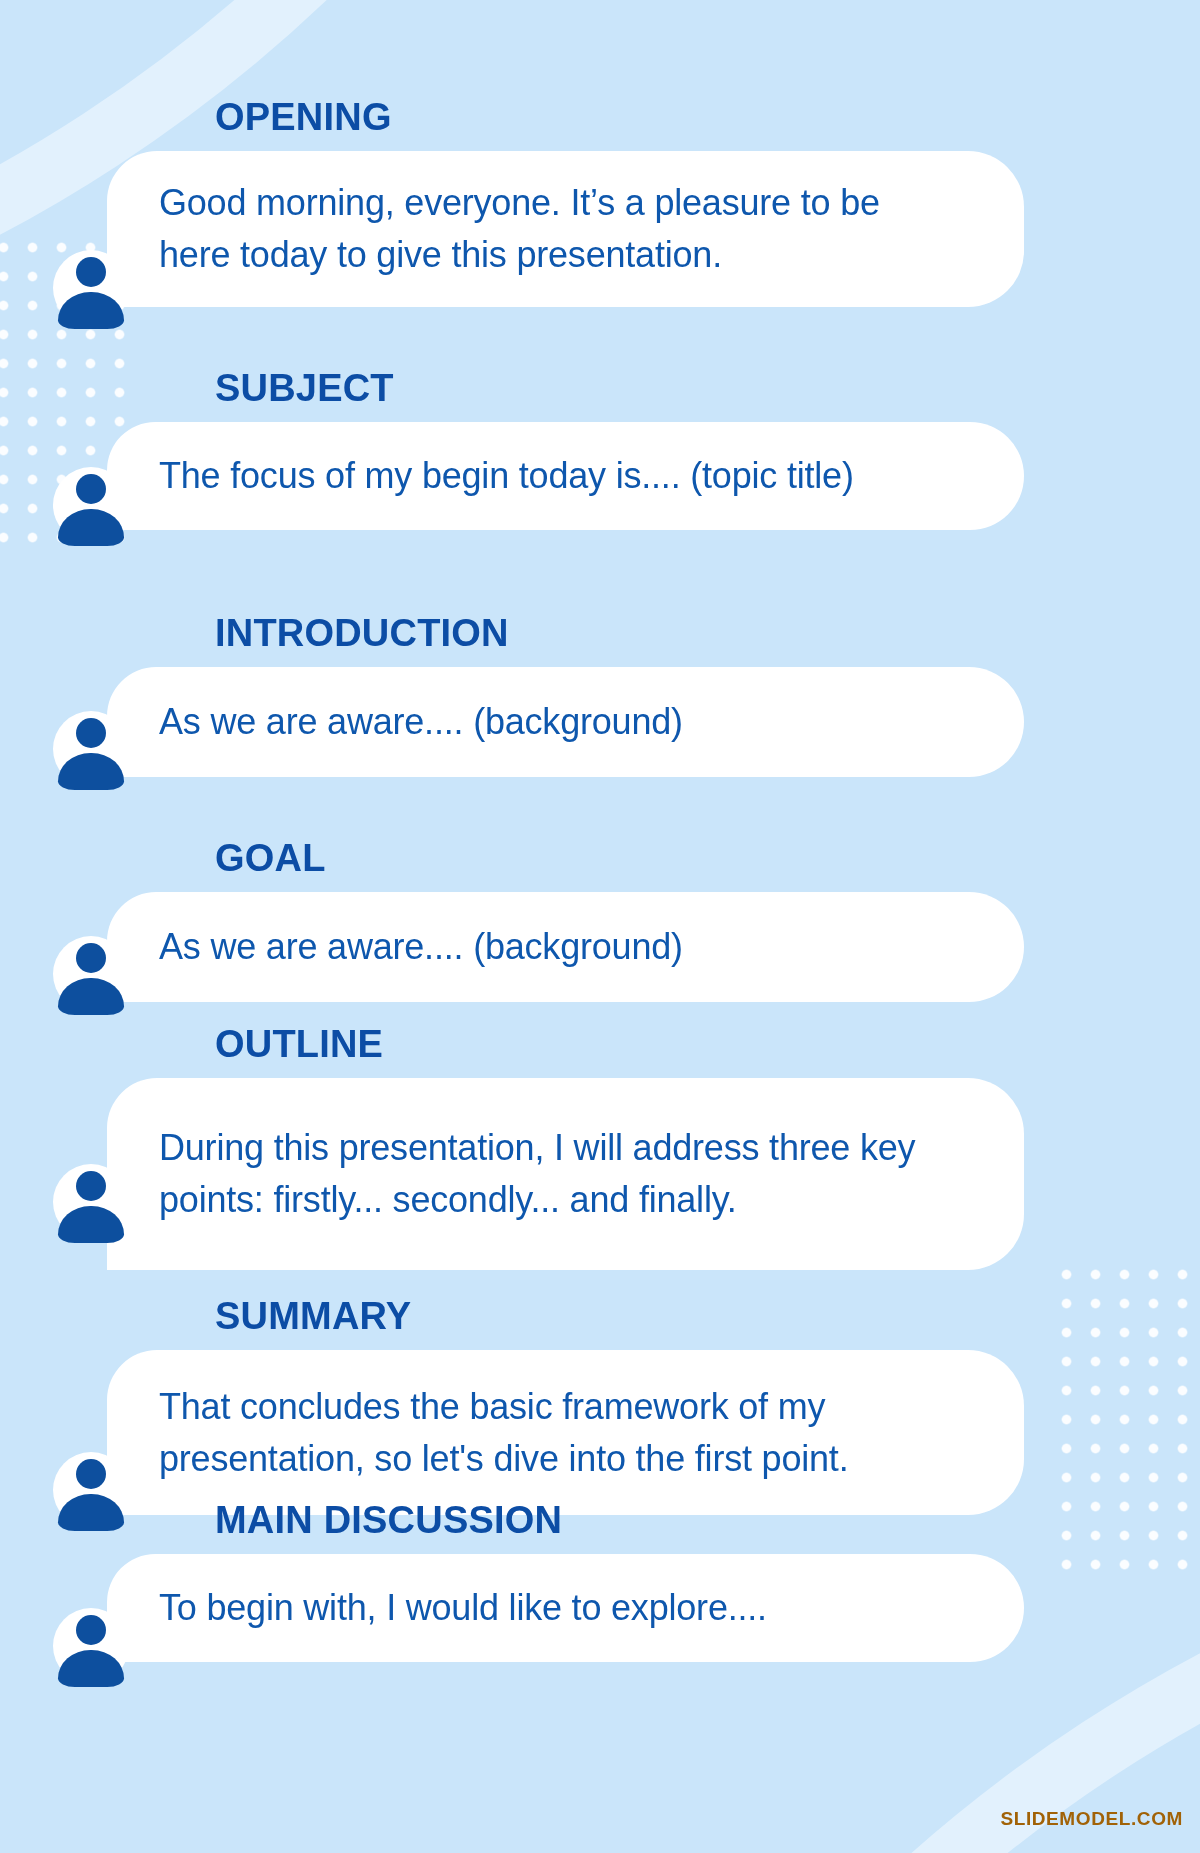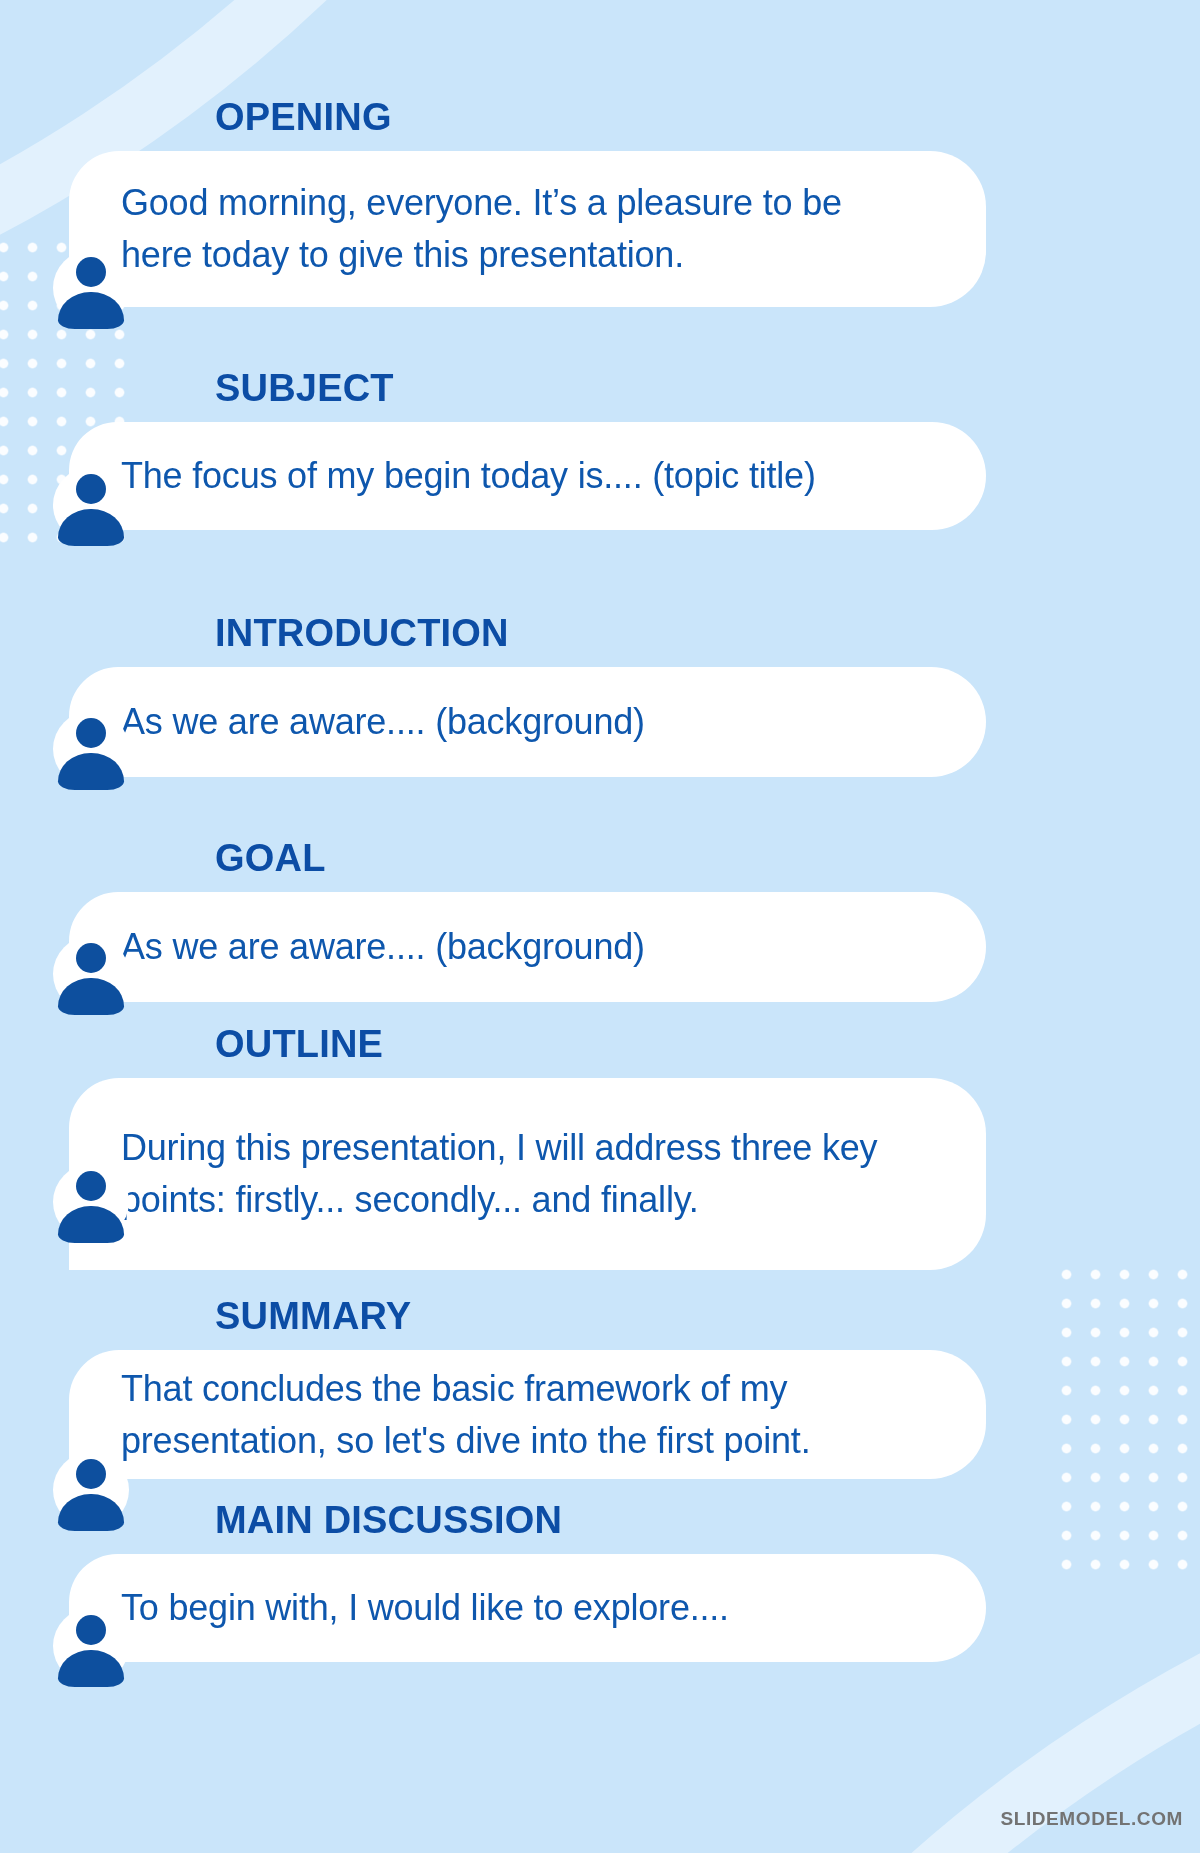--- a/index.html
+++ b/index.html
@@ -31,21 +31,21 @@
 
   .sec{position:absolute;left:0;width:100%;z-index:2;}
   .heading{
     margin-left:215px;
     font-size:38px;line-height:44px;font-weight:700;
     color:var(--heading);
     letter-spacing:.2px;
   }
   .bubble{
     position:relative;
-    margin:12px 0 0 69px;
+    margin:12px 0 0 107px;
     width:917px;
     background:var(--bubble);
     border-radius:50px 56px 56px 0;
     display:flex;flex-direction:column;justify-content:center;
     z-index:2;
   }
   .bubble-text{
     padding:0 48px 0 52px;
     font-size:36px;line-height:52px;
     letter-spacing:-0.2px;
@@ -65,27 +65,27 @@
     position:absolute;left:5px;top:42px;width:66px;height:37px;
     border-radius:50% 50% 26% 26% / 78% 78% 24% 24%;
     background:var(--avatar);
   }
   
   .s1{top:95px;}   .s1 .bubble{height:156px;} .s1 .avatar{top:155px;}
   .s2{top:366px;}  .s2 .bubble{height:108px;} .s2 .avatar{top:101px;}
   .s3{top:611px;}  .s3 .bubble{height:110px;} .s3 .avatar{top:100px;}
   .s4{top:836px;}  .s4 .bubble{height:110px;} .s4 .avatar{top:100px;}
   .s5{top:1022px;} .s5 .bubble{height:192px;} .s5 .avatar{top:142px;}
-  .s6{top:1294px;} .s6 .bubble{height:129px;} .s6 .avatar{top:158px;}
+  .s6{top:1294px;} .s6 .bubble{height:165px;} .s6 .avatar{top:158px;}
   .s7{top:1498px;} .s7 .bubble{height:108px;justify-content:center;} .s7 .avatar{top:110px;}
 
   .footer-brand{
     position:absolute;right:17px;top:1808px;z-index:2;
     font-size:19px;font-weight:700;letter-spacing:.6px;
-    color:#737373;
+    color:#a16207;
   }
 </style>
 </head>
 <body>
 
 <div class="page">
 
   <svg class="deco-svg" width="1200" height="1853" viewBox="0 0 1200 1853" aria-hidden="true">
     <circle cx="-690" cy="-1070" r="1445" fill="none" stroke="#E2F1FD" stroke-width="62"></circle>
     <circle cx="1890" cy="2958" r="1445" fill="none" stroke="#E2F1FD" stroke-width="62"></circle>

